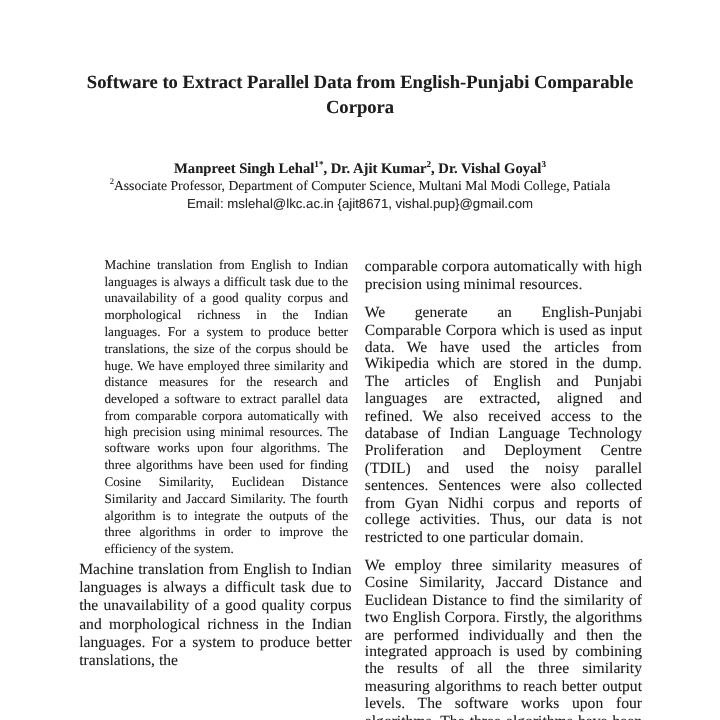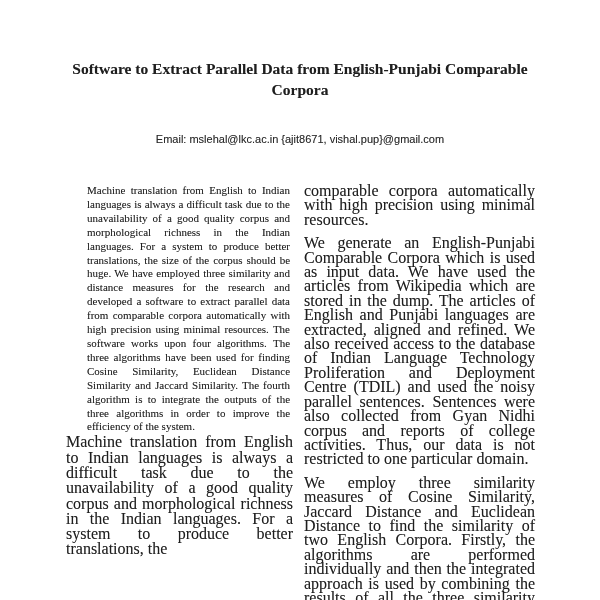--- a/index.html
+++ b/index.html
@@ -68,38 +68,42 @@
     line-height: 13.9px;
     text-align: justify;
   }
   .section-heading {
     font-weight: bold;
     font-size: 12.8px;
     margin: 16px 0 12px 0;
   }
   .section-heading .sec-num { margin-right: 10px; }
   .body-par {
-    font-size: 16px;
+    font-size: 13px;
     line-height: 15.3px;
     text-align: justify;
     margin: 0;
   }
   .col-right .body-par {
     line-height: 14.4px;
     margin-bottom: 9px;
   }
 </style>
 </head>
 <body>
 
 <div id="page">
 
   <h1 class="title">Software to Extract Parallel Data from English-Punjabi Comparable Corpora</h1>
 
   <div class="authors-block">
+    <div class="author-line">
+      <span>Manpreet Singh Lehal</span><sup>1*</sup><span>, </span><span>Dr. Ajit Kumar</span><sup>2</sup><span>, </span><span>Dr. Vishal Goyal</span><sup>3</sup>
+    </div>
+    <div class="affil-line"><sup>2</sup><span>Associate Professor, Department of Computer Science, Multani Mal Modi College, Patiala</span></div>
     <div class="email-line">Email: mslehal@lkc.ac.in {ajit8671, vishal.pup}@gmail.com</div>
   </div>
 
   <div class="columns">
 
     <div class="col-left">
       <p class="abstract-body">Machine translation from English to Indian languages is always a difficult task due to the unavailability of a good quality corpus and morphological richness in the Indian languages. For a system to produce better translations, the size of the corpus should be huge. We have employed three similarity and distance measures for the research and developed a software to extract parallel data from comparable corpora automatically with high precision using minimal resources. The software works upon four algorithms. The three algorithms have been used for finding Cosine Similarity, Euclidean Distance Similarity and Jaccard Similarity. The fourth algorithm is to integrate the outputs of the three algorithms in order to improve the efficiency of the system.</p>
       <p class="body-par">Machine translation from English to Indian languages is always a difficult task due to the unavailability of a good quality corpus and morphological richness in the Indian languages. For a system to produce better translations, the</p>
     </div>
 

